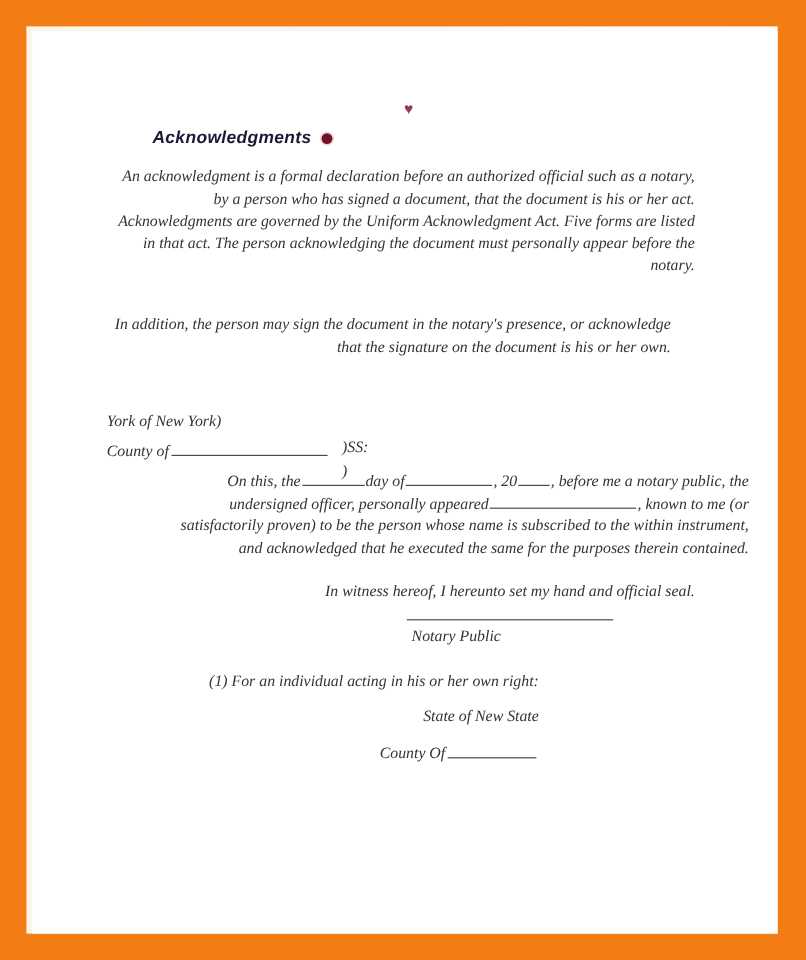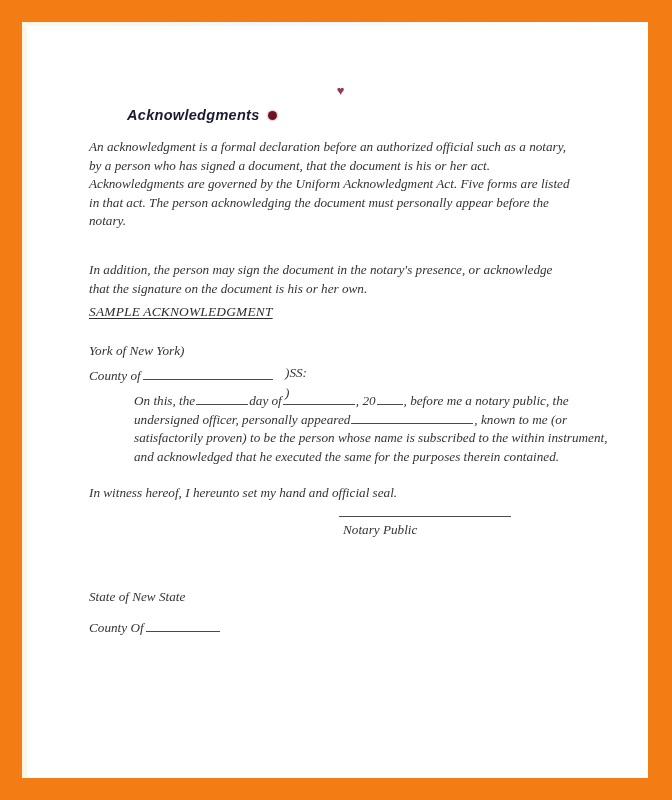--- a/index.html
+++ b/index.html
@@ -94,21 +94,21 @@
     flex: none;
   }
 
   .body-text {
     position: absolute;
     left: 62px;
     font-style: italic;
     font-size: 13.2px;
     line-height: 18.6px;
     color: #333333;
-    text-align: left;
+    text-align: right;
   }
   .w-wide { width: 490px; }
   .w-mid  { width: 470px; margin-top: 27px; }
   .w-nar  { width: 360px; }
 
   .p1 { top: 112px; }
   .p2 { top: 208px; }
 
   .sample-head {
     position: absolute;
@@ -239,21 +239,20 @@
 
       <div class="heading-row">
         <span class="doc-title">Acknowledgments</span>
         <span class="title-bullet"></span>
       </div>
 
       <div class="body-text w-wide p1">An acknowledgment is a formal declaration before an authorized official such as a notary, by a person who has signed a document, that the document is his or her act. Acknowledgments are governed by the Uniform Acknowledgment Act. Five forms are listed in that act. The person acknowledging the document must personally appear before the notary.</div>
 
       <div class="body-text w-mid p2">In addition, the person may sign the document in the notary's presence, or acknowledge that the signature on the document is his or her own.</div>
 
-      <div class="sample-head">SAMPLE ACKNOWLEDGMENT</div>
 
       <div class="venue">
         <div class="venue-line">York of New York)</div>
         <div class="venue-line">
           <span>County of</span><span class="blank-md"></span>
         </div>
         <div class="ss-mark">)SS:</div>
         <div class="paren-lower">)</div>
       </div>
 
@@ -261,20 +260,21 @@
         <span>On this, the</span><span class="blank-sm"></span><span>day of</span><span class="blank-lg"></span><span>, 20</span><span class="blank-xs"></span><span>, before me a notary public, the undersigned officer, personally appeared</span><span class="blank-xl"></span><span>, known to me (or satisfactorily proven) to be the person whose name is subscribed to the within instrument, and acknowledged that he executed the same for the purposes therein contained.</span>
       </div>
 
       <div class="body-text w-wide p4">In witness hereof, I hereunto set my hand and official seal.</div>
 
       <div class="sig-block">
         <div class="sig-rule"></div>
         <div class="sig-label">Notary Public</div>
       </div>
 
+      <div class="body-text w-nar item-1">(1) For an individual acting in his or her own right:</div>
 
       <div class="body-text w-nar state-2">State of New State</div>
 
       <div class="body-text w-nar county-2">
         <span>County Of</span><span class="blank-short"></span>
       </div>
 
     </div>
   </div>
 </div>

